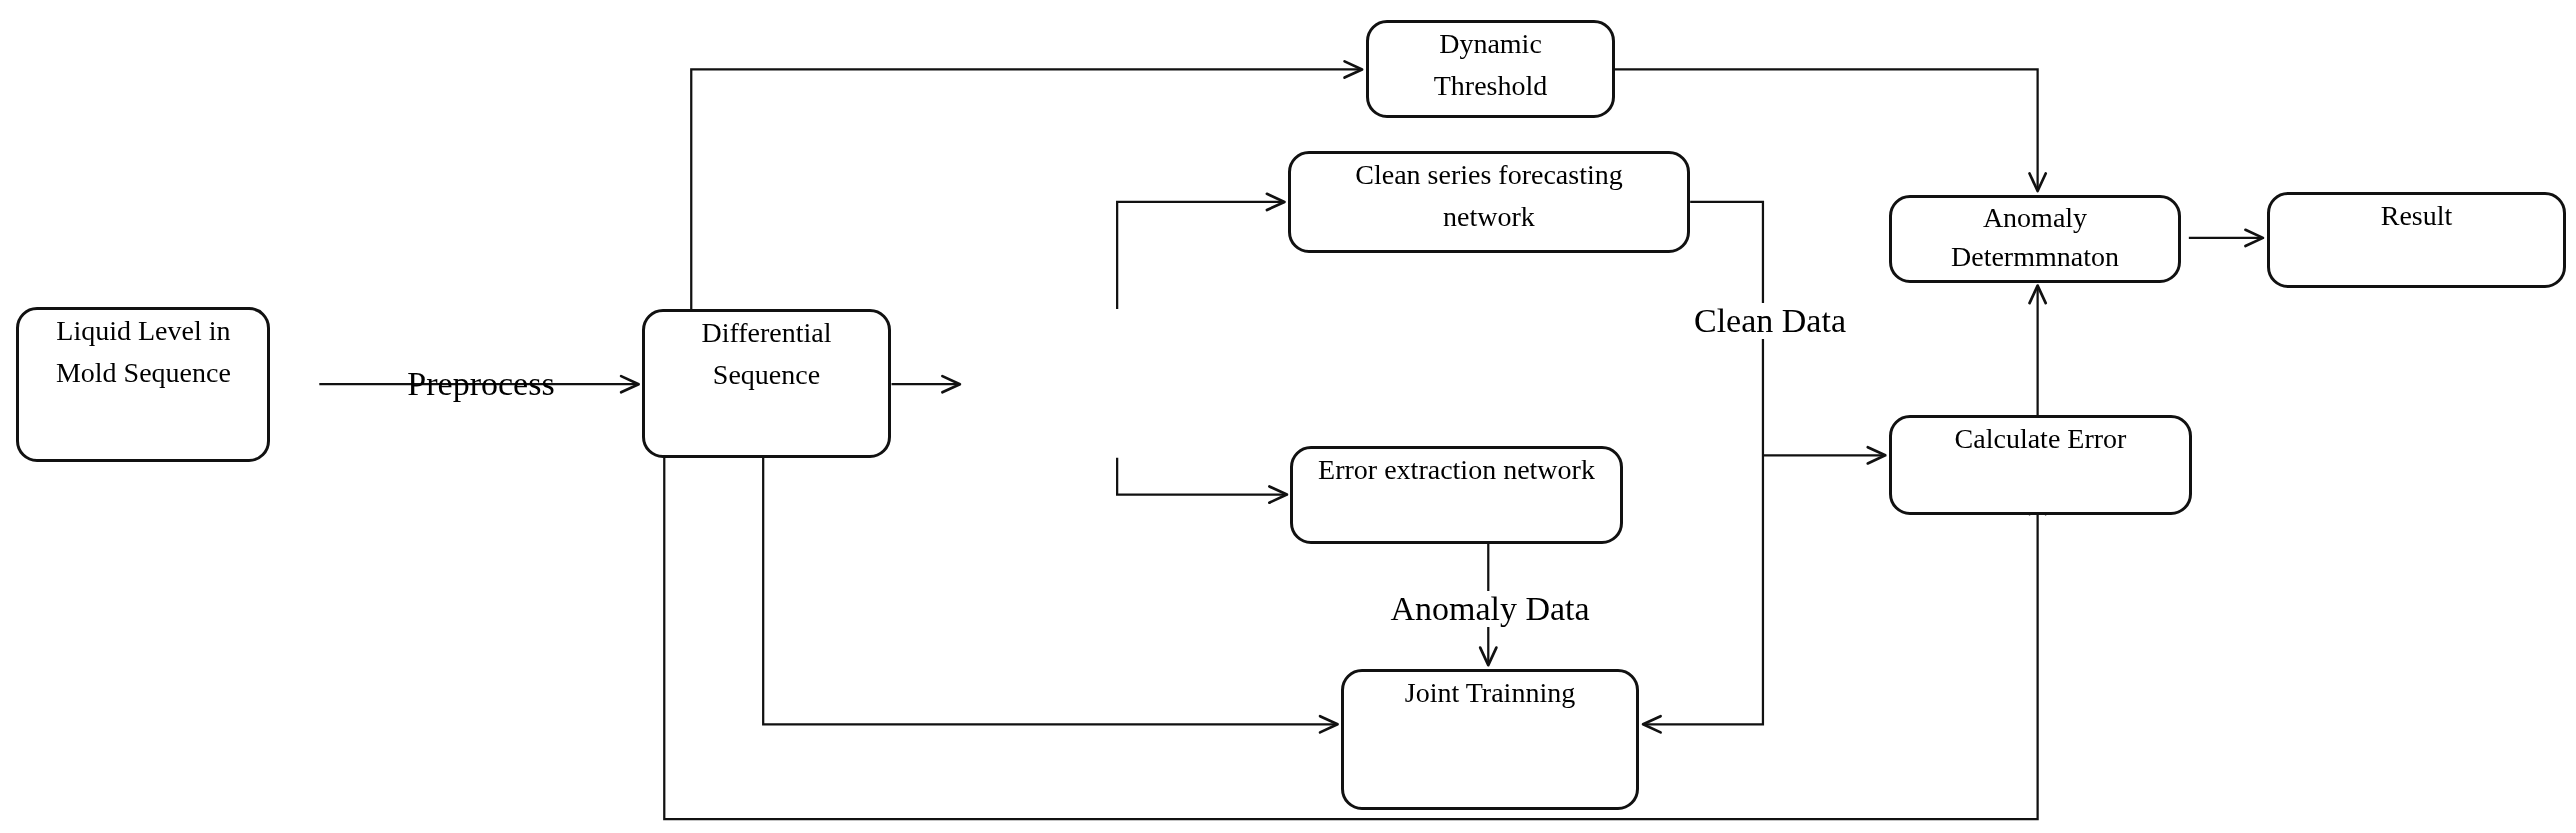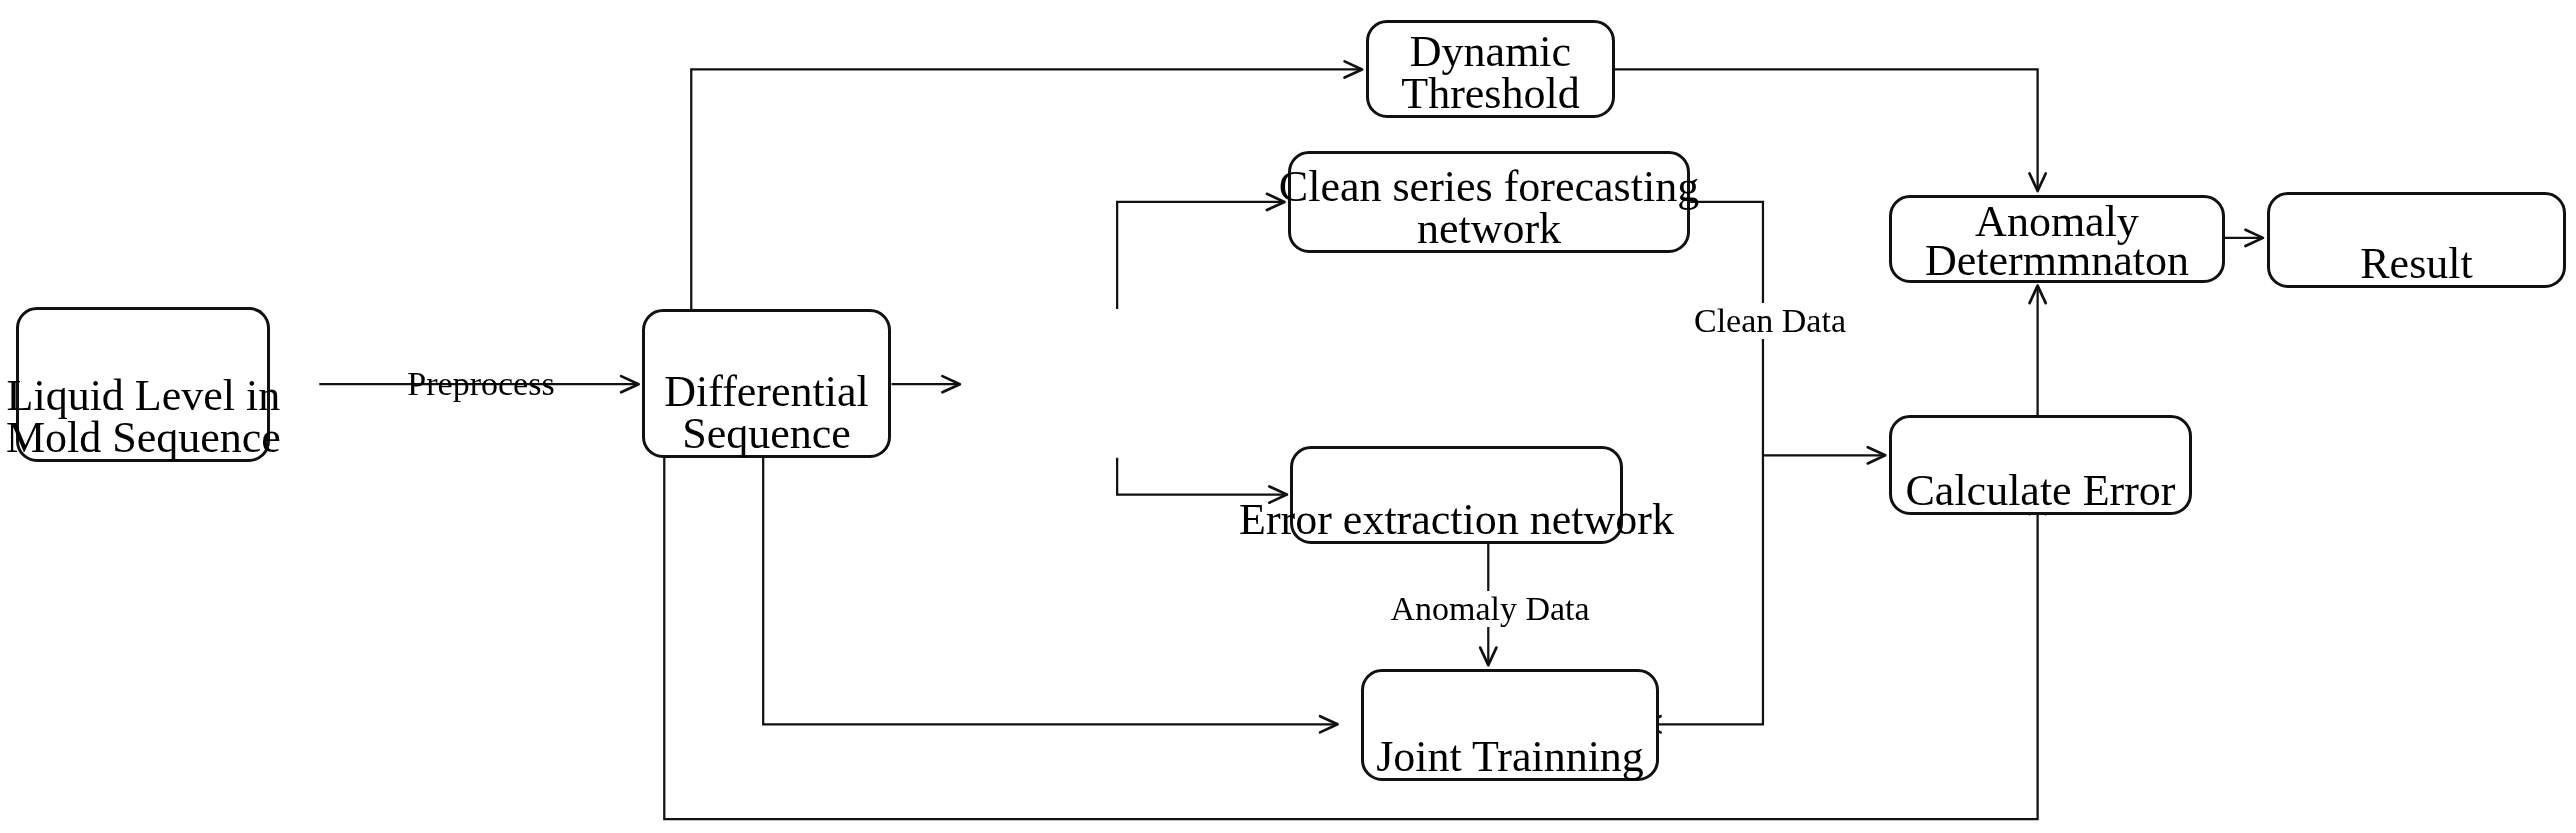--- a/index.html
+++ b/index.html
@@ -15,44 +15,44 @@
   #wires{position:absolute;left:0;top:0;width:2576px;height:833px;}
   .node{
     position:absolute;
     box-sizing:border-box;
     background:#ffffff;
     border:3.3px solid #111111;
     border-radius:21px;
     display:flex;
     flex-direction:column;
     align-items:center;
-    justify-content:flex-end;
+    justify-content:flex-start;
     text-align:center;
-    font-size:44px;
+    font-size:28px;
     line-height:42px;
     white-space:nowrap;
   }
   .edge-label{
     position:absolute;
     transform:translate(-50%,-50%);
     background:#ffffff;
     font-size:34px;
     line-height:36px;
     padding:0 2.5px;
     white-space:nowrap;
   }
   
   #n-liquid   {left:16.4px;   top:307px; width:254px; height:155px;}
   #n-diff     {left:642px;  top:309px; width:249px; height:149px;}
   #n-sliding  {left:963px; top:309px; width:304px; height:149px;}
   #n-dynamic  {left:1366px; top:20.4px;  width:249px; height:98px;}
   #n-cleanf   {left:1288px; top:151px; width:402px; height:102px;}
   #n-errext   {left:1290px; top:446px; width:333px; height:98px;}
-  #n-joint    {left:1341px; top:669px; width:298px; height:112px;margin-left:20px;}
-  #n-anomaly  {left:1889px; top:195px; width:336px; height:88px; line-height:39px;}
+  #n-joint    {left:1341px; top:669px; width:298px; height:141px;}
+  #n-anomaly  {left:1889px; top:195px; width:292px; height:88px; line-height:39px;}
   #n-calc     {left:1889px; top:415px; width:303px; height:100px;}
   #n-result   {left:2267px; top:192px; width:299px; height:96px;}
   
   #lbl-preprocess {left:481px;  top:384px;}
   #lbl-cleandata  {left:1770px; top:321px;}
   #lbl-anomalydata{left:1490px; top:609px;}
 </style>
 </head>
 <body>
 

